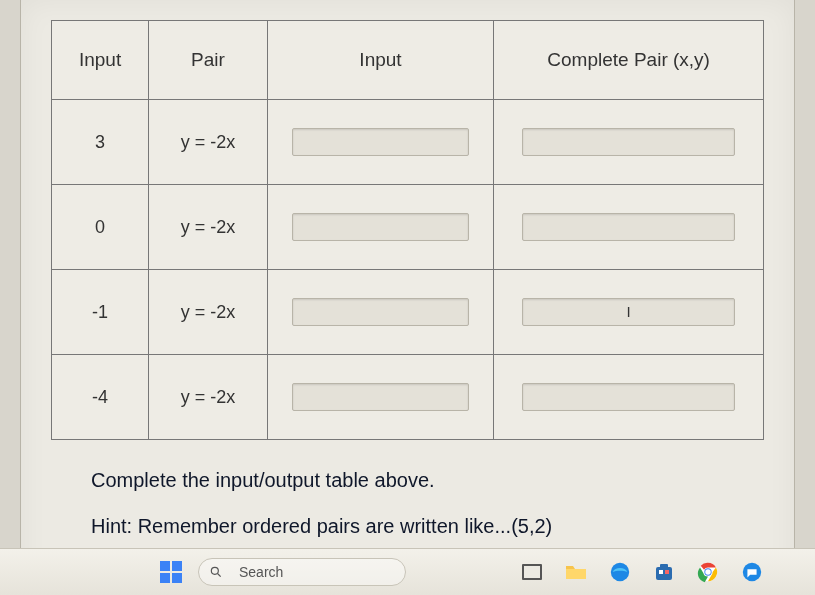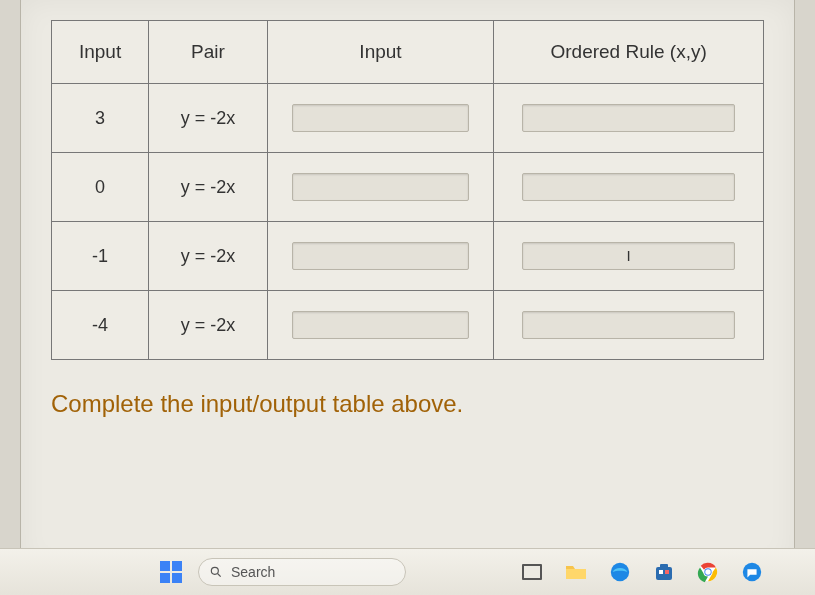--- a/index.html
+++ b/index.html
@@ -21,21 +21,21 @@
     min-height: 510px;
     box-shadow: inset 0 0 30px rgba(0,0,0,0.05);
   }
   table.io {
     border-collapse: collapse;
     width: 100%;
     background: #eeece5;
   }
   table.io th, table.io td {
     border: 1.5px solid #777;
-    padding: 20px 10px;
+    padding: 28px 10px;
     text-align: center;
     font-size: 18px;
     color: #333;
   }
   table.io th {
     font-weight: normal;
     font-size: 19px;
   }
   .col-input  { width: 90px; }
   .col-rule   { width: 110px; }
@@ -49,23 +49,24 @@
     border: 1px solid #b8b4a8;
     border-radius: 2px;
     box-shadow: inset 0 1px 2px rgba(0,0,0,0.12);
     vertical-align: middle;
     line-height: 26px;
     color: #333;
     font-size: 15px;
   }
   .instructions {
     margin-top: 22px;
-    font-size: 24px;
-    color: #a16207;
+    font-size: 20px;
+    color: #0f172a;
     line-height: 1.8;
+    margin-left: 40px;
   }
   .hint {
     margin-top: 10px;
   }
   
   .taskbar {
     position: absolute;
     left: 0; right: 0; bottom: 0;
     height: 46px;
     background: linear-gradient(#f3f1ea, #e6e3da);
@@ -79,21 +80,21 @@
     width: 22px; height: 22px;
     display: grid;
     grid-template-columns: 1fr 1fr;
     grid-template-rows: 1fr 1fr;
     gap: 2px;
   }
   .start div { background:#3b82f6; }
   .search {
     display: flex;
     align-items: center;
-    gap: 8px;
+    gap: 16px;
     background: rgba(255,255,255,0.4);
     border: 1px solid #c8c4b8;
     border-radius: 20px;
     padding: 5px 16px 5px 10px;
     width: 180px;
     color: #555;
     font-size: 14px;
   }
   .search svg { width:14px; height:14px; }
   .tb-icon {
@@ -115,21 +116,21 @@
       <col class="col-input">
         <col class="col-rule">
         <col class="col-output">
         <col class="col-pair">
     </colgroup>
     <thead>
       <tr>
         <th>Input</th>
         <th>Pair</th>
         <th>Input</th>
-        <th>Ordered Rule (x,y)</th>
+        <th>Complete Pair (x,y)</th>
       </tr>
     </thead>
     <tbody>
       <tr>
         <td>3</td>
         <td>y = -2x</td>
         <td><span class="field"></span></td>
         <td><span class="field"></span></td>
       </tr>
       <tr>
@@ -148,20 +149,21 @@
         <td>-4</td>
         <td>y = -2x</td>
         <td><span class="field"></span></td>
         <td><span class="field"></span></td>
       </tr>
     </tbody>
   </table>
 
   <div class="instructions">
     <div>Complete the input/output table above.</div>
+    <div class="hint">Hint: Remember ordered pairs are written like...(5,2)</div>
   </div>
 </div>
 
 <div class="taskbar">
   <div class="start">
     <div></div>
       <div></div>
       <div></div>
       <div></div>
   </div>

